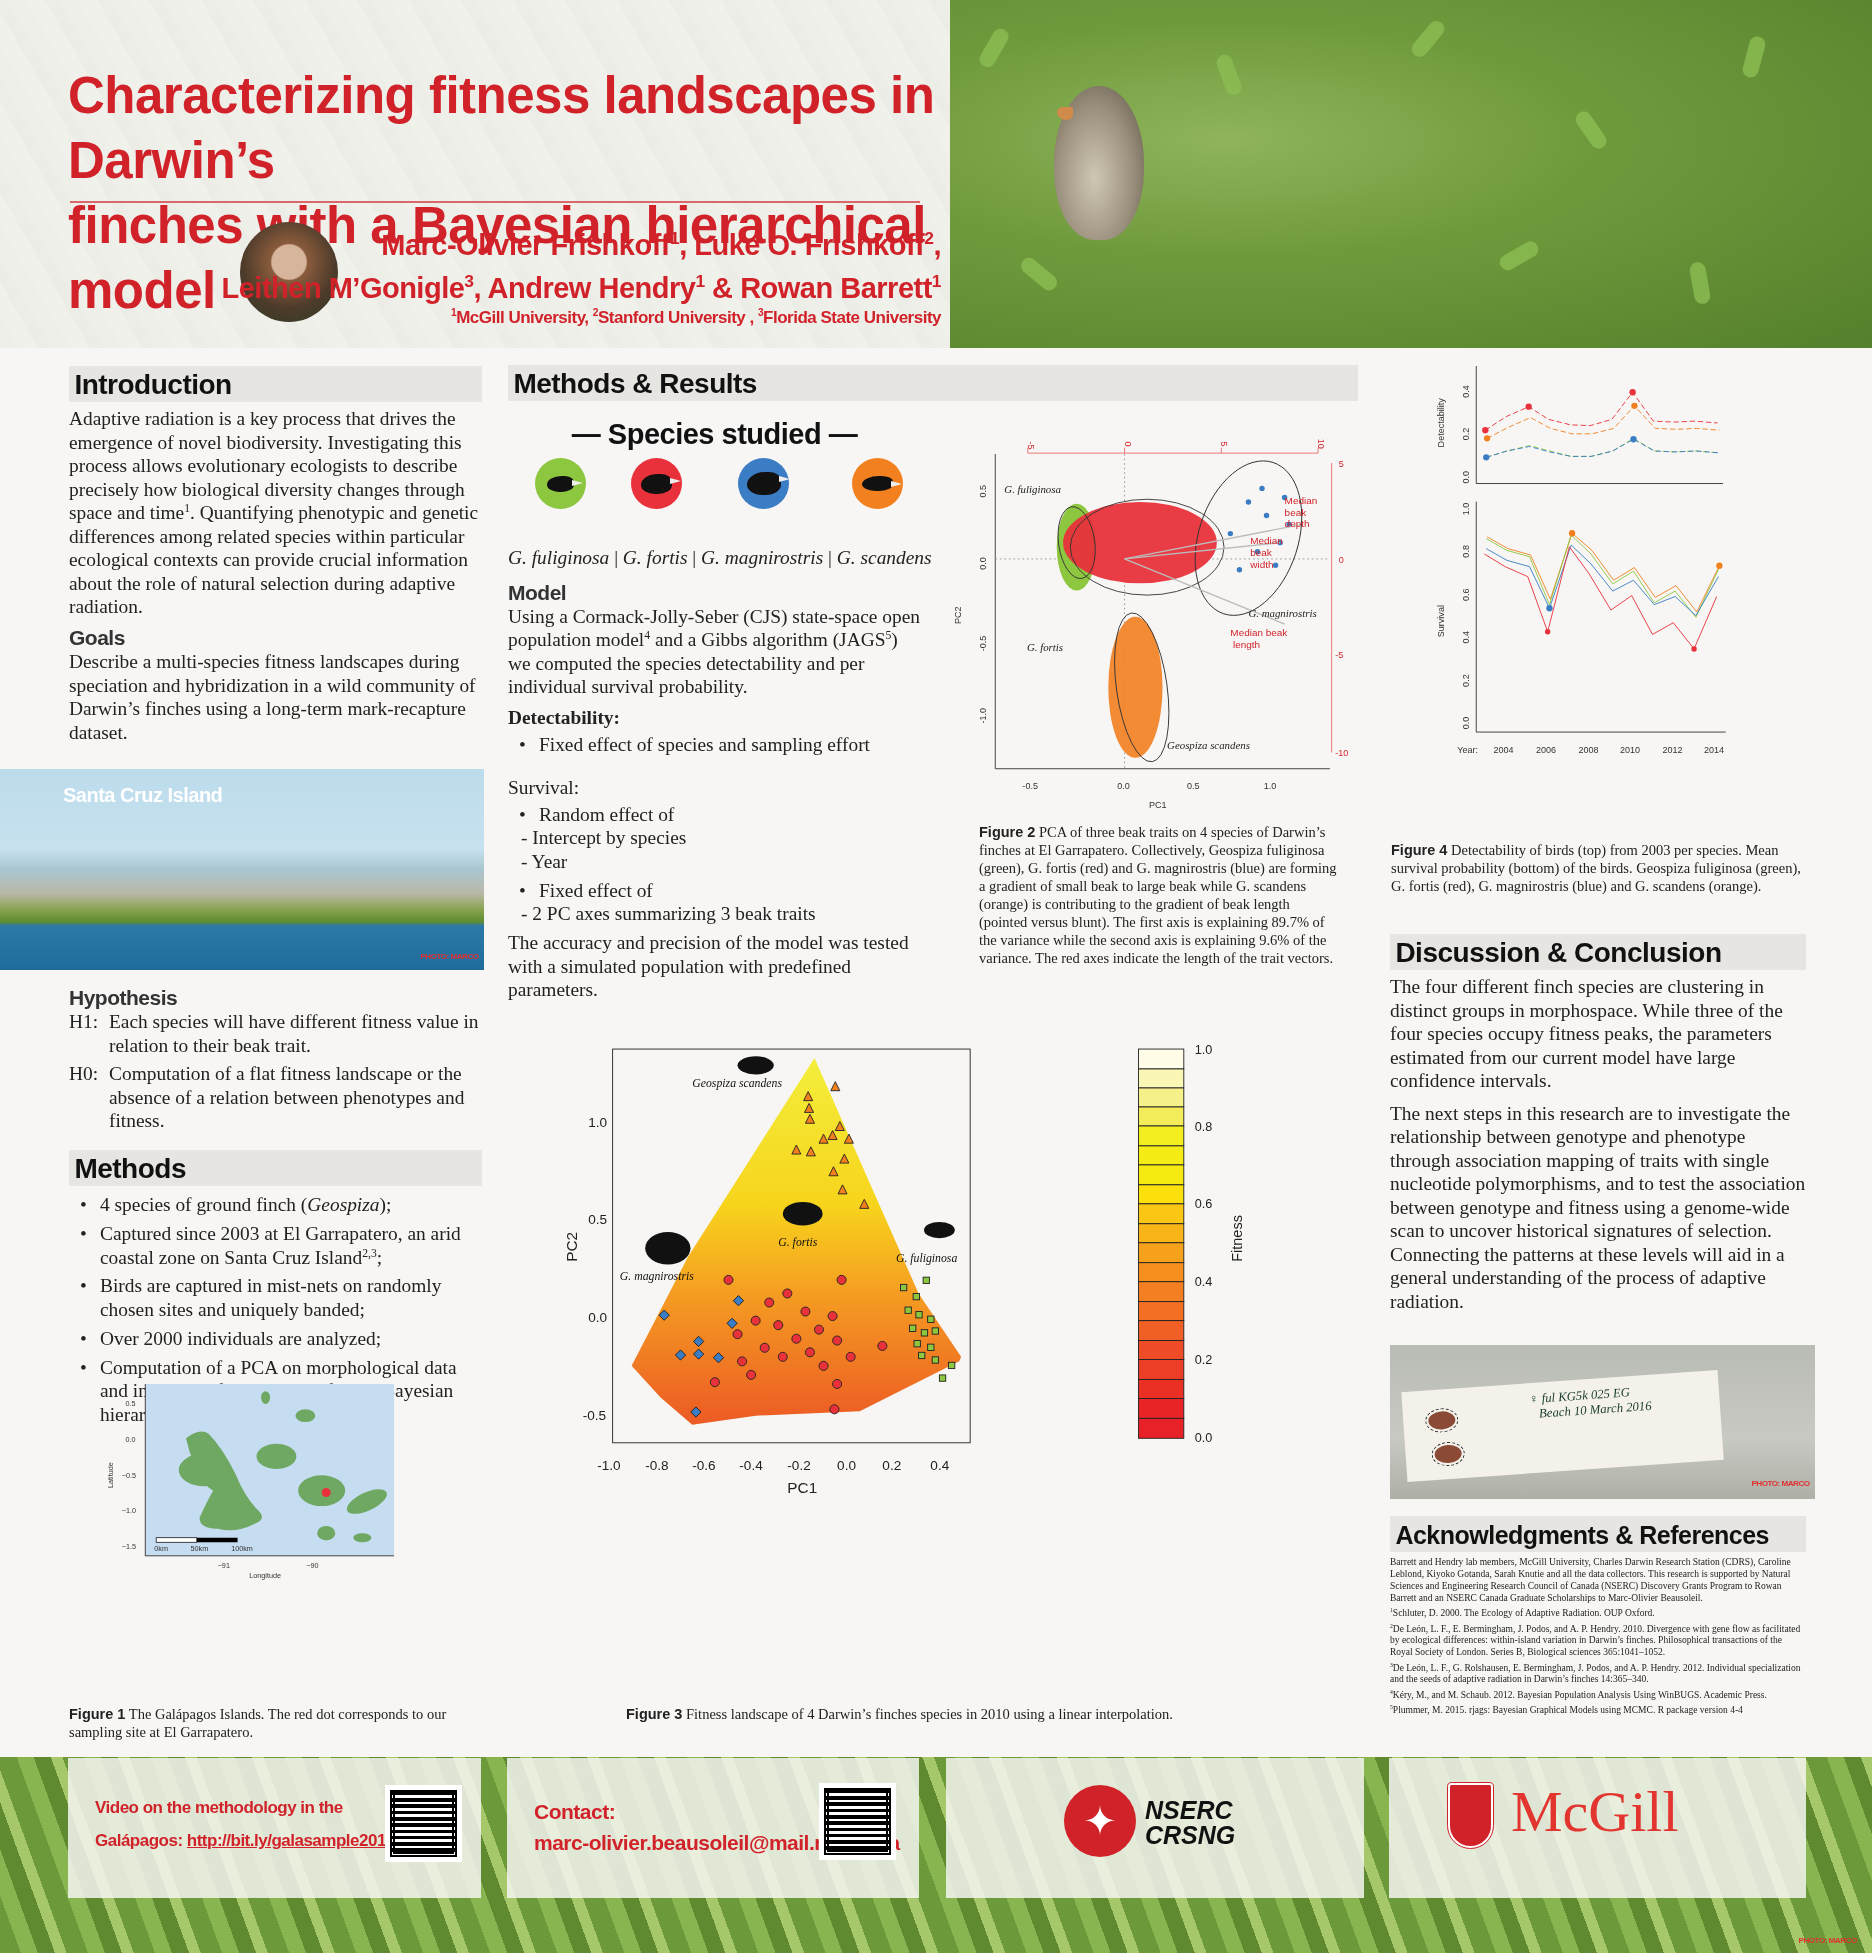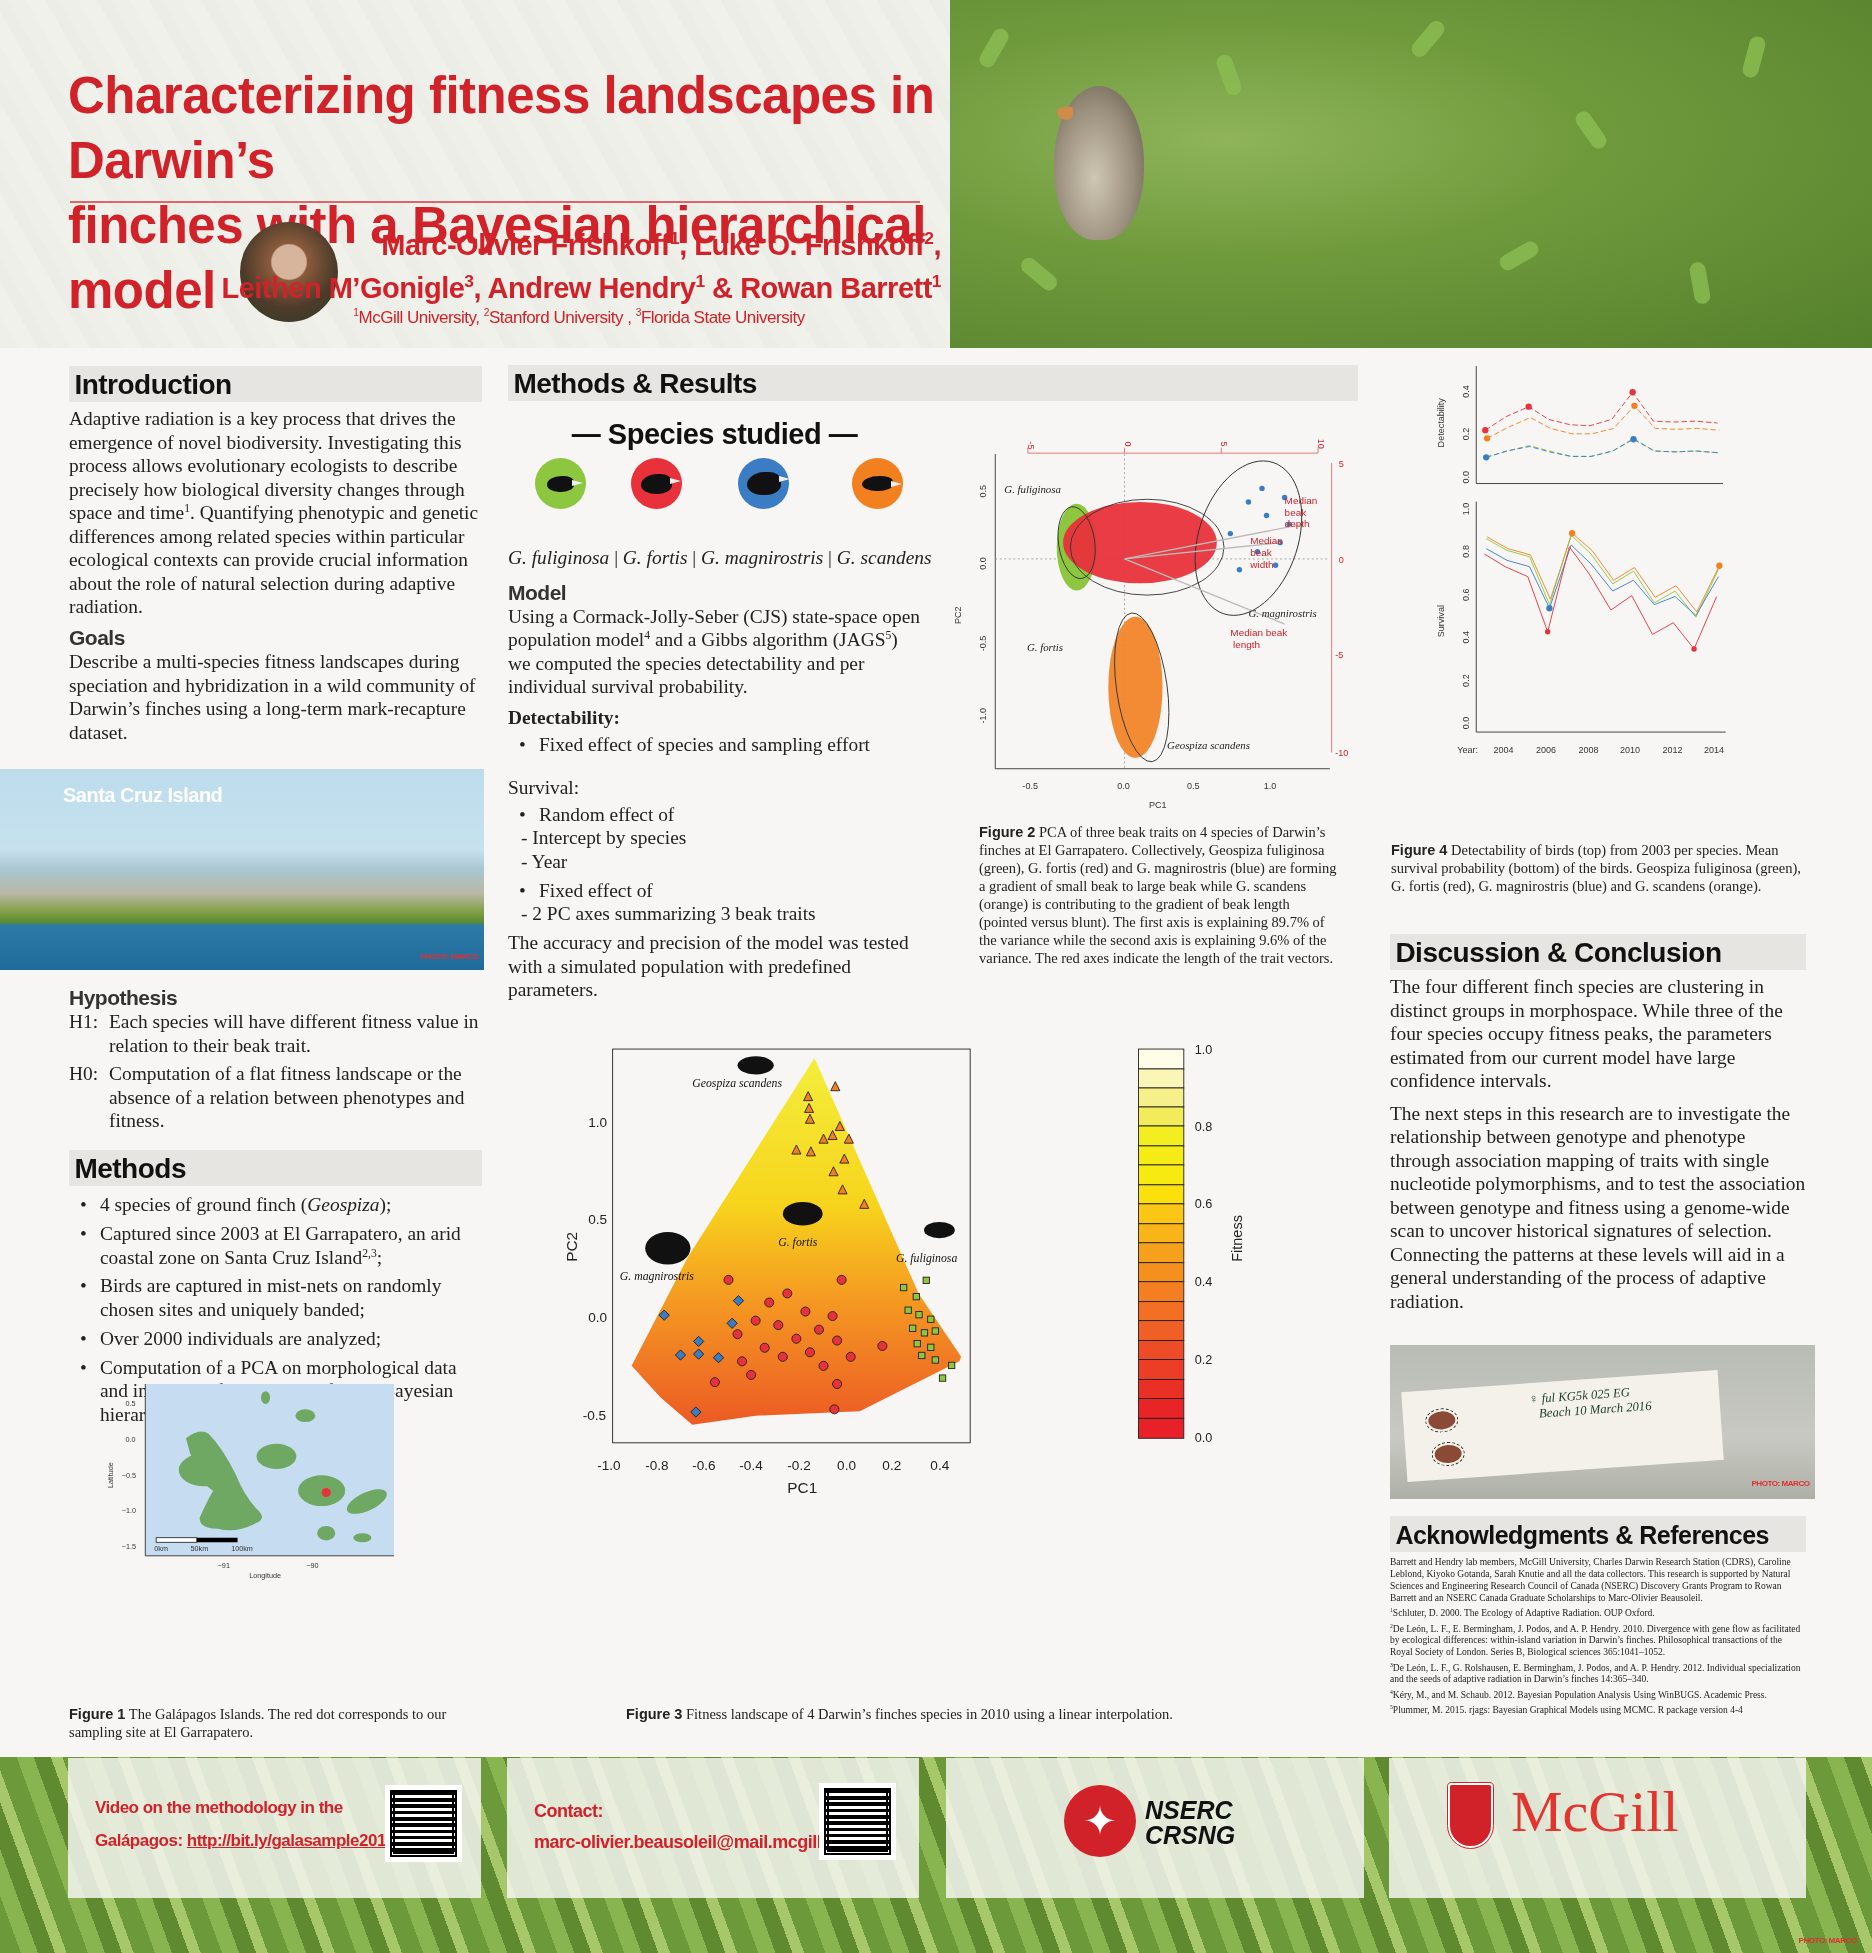--- a/index.html
+++ b/index.html
@@ -8,21 +8,21 @@
   .abs{position:absolute}
   
   #header{left:0;top:0;width:1873px;height:348px;background:repeating-linear-gradient(60deg,#dfe6d8 0 16.3px,#e9ede3 16.3px 33px,#d6dfcf 33px 45px)}
   #header-left{left:0;top:0;width:950px;height:348px;background:rgba(242,242,238,0.72)}
   #photo-finch{left:950px;top:0;width:923px;height:348px;background:radial-gradient(ellipse at 30% 40%,#8fb45a 0,#6f9a3c 40%,#55802c 100%);overflow:hidden}
   .leaf{position:absolute;width:16.3px;height:42px;border-radius:8.1px;background:#8cbd52;opacity:.8}
   #title{left:68px;top:63px;width:868px;font-size:51px;line-height:65px;color:#d1222a;font-weight:bold}
   #title-rule{left:70px;top:201px;width:850px;height:1.8px;background:#d9676b}
   #avatar{left:240px;top:222px;width:98px;height:100px;border-radius:50%;background:radial-gradient(circle at 50% 40%,#d7b49c 0 22%,#8a5b3c 24%,#4d3b2a 60%,#2e3a25 100%)}
   #authors{right:932px;top:224px;text-align:right;color:#d1222a;font-weight:bold;font-size:29px;line-height:43px;width:724px}
-  #affil{right:932px;top:308px;text-align:center;color:#d1222a;font-weight:normal;font-size:17px;width:724px}
+  #affil{right:932px;top:308px;text-align:right;color:#d1222a;font-weight:bold;font-size:17px;width:724px}
   sup{font-size:60%;vertical-align:super;line-height:0}
   
   .sec-h{background:#e6e5e2;font-size:28px;font-weight:bold;color:#111;padding:0 5.4px;height:36px;line-height:38px}
   .body-t{font-size:19.4px;line-height:23.5px}
   .sub-h{font-size:21px;font-weight:bold;color:#333}
   ul.b{list-style:none}
   ul.b li{position:relative;padding-left:31px;margin-bottom:5.4px}
   ul.b li:before{content:"•";position:absolute;left:11px}
   
   .sp{position:absolute;width:51px;height:51px;border-radius:50%;display:flex;align-items:center;justify-content:center}
@@ -488,21 +488,21 @@
 <div class="fbox" style="left:68px;width:413px">
   <div class="cond" style="position:absolute;left:27px;top:33px;font-size:17px;line-height:33px;color:#d1222a;font-weight:bold">
     <div>Video on the methodology in the</div>
     <div><span>Galápagos: </span><a href="#" style="color:#d1222a">http://bit.ly/galasample2016</a></div>
   </div>
   <div class="qr" style="left:317px;top:27px">
       <div class="qr-inner"></div>
     </div>
 </div>
 <div class="fbox" style="left:507px;width:412px">
-  <div class="cond" style="position:absolute;left:27px;top:38px;font-size:18px;line-height:31px;color:#d1222a;font-weight:bold">
+  <div class="cond" style="position:absolute;left:27px;top:38px;font-size:21px;line-height:31px;color:#d1222a;font-weight:bold">
     <div>Contact:</div>
     <a href="#" style="color:#d1222a;text-decoration:none">marc-olivier.beausoleil@mail.mcgill.ca</a>
   </div>
   <div class="qr" style="left:312px;top:25px">
       <div class="qr-inner"></div>
     </div>
 </div>
 <div class="fbox" style="left:946px;width:418px">
   <div style="position:absolute;left:118px;top:27px;width:72px;height:72px;border-radius:50%;background:#d1222a;display:flex;align-items:center;justify-content:center;color:#fff;font-size:40px">✦</div>
   <div style="position:absolute;left:199px;top:40px;font-family:'Liberation Sans',sans-serif;font-weight:bold;font-style:italic;font-size:25px;line-height:25px;color:#111">

